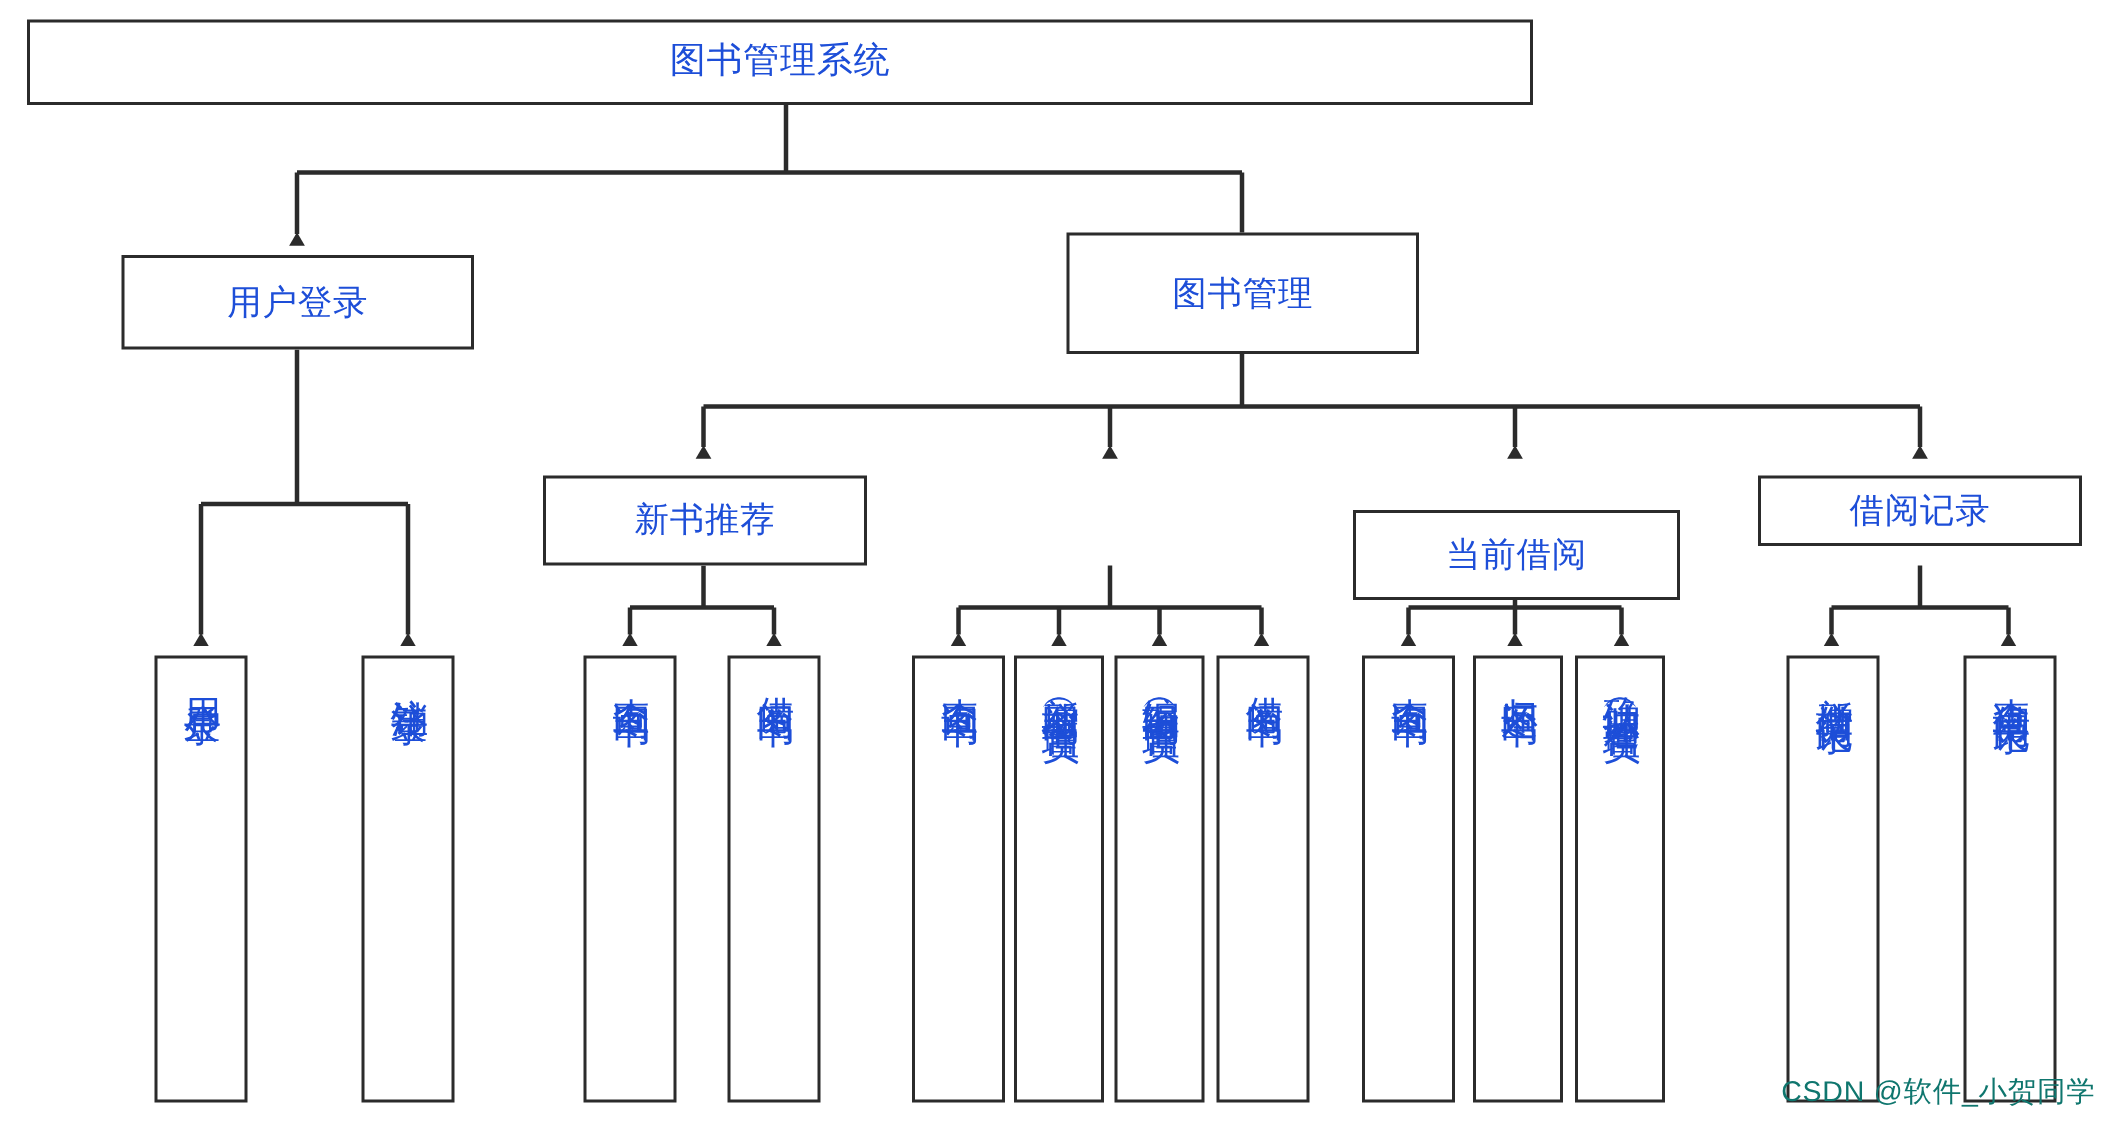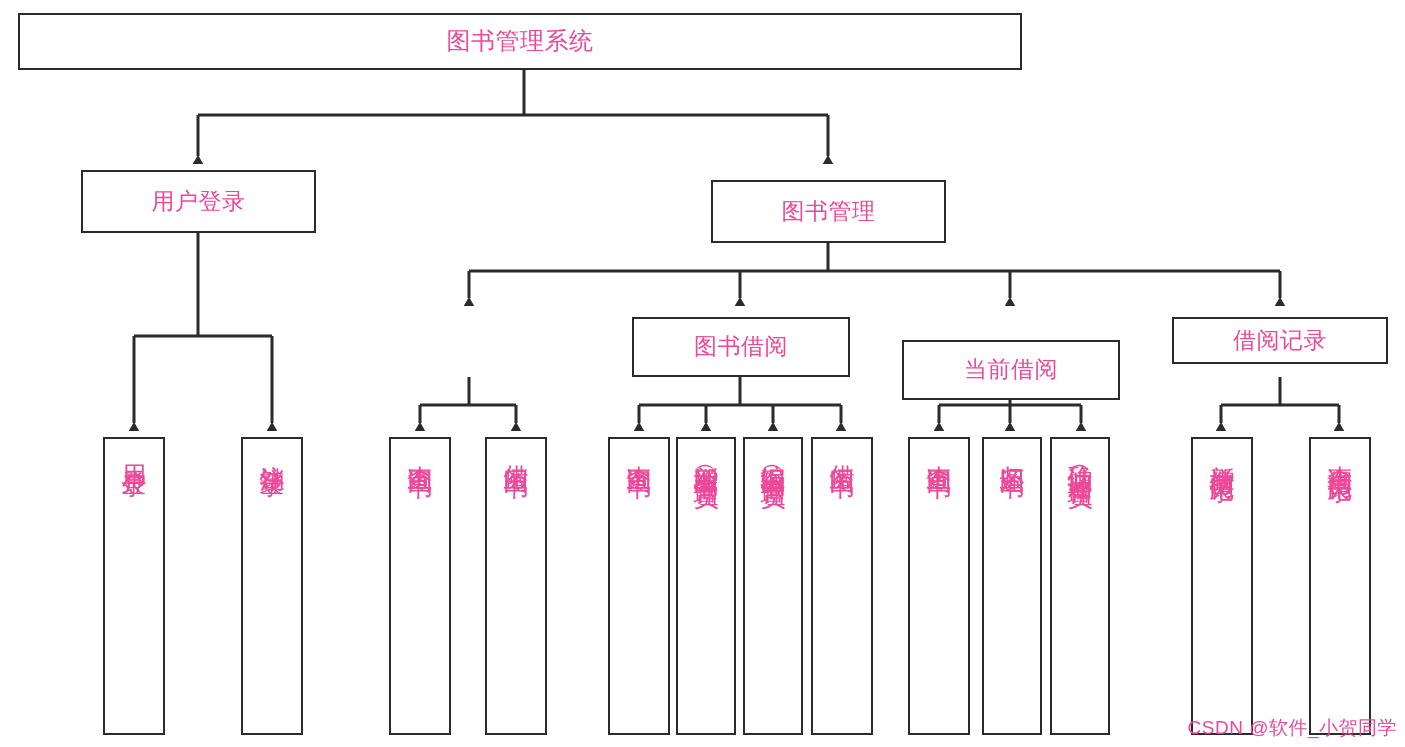--- a/index.html
+++ b/index.html
@@ -31,21 +31,21 @@
     position: absolute;
     box-sizing: border-box;
     border: 2px solid #2b2b2b;
     background: #ffffff;
     display: flex;
     align-items: center;
     justify-content: center;
     overflow: hidden;
   }
   .node-label {
-    color: #ec4899;
+    color: #1d4ed8;
     text-align: center;
     line-height: 1.18;
     white-space: pre;
   }
   .node-h .node-label {
     font-size: 23px;
     letter-spacing: 0.5px;
   }
   .node-root .node-label {
     font-size: 24px;
@@ -60,21 +60,21 @@
     font-size: 25px;
     letter-spacing: 3px;
     line-height: 1;
     display: block;
   }
   .watermark {
     position: absolute;
     right: 8px;
     bottom: 6px;
     font-size: 19px;
-    color: #ec4899;
+    color: #0f766e;
     letter-spacing: 0.5px;
     white-space: nowrap;
     pointer-events: none;
     margin-top: 22px;
   }
 </style>
 </head>
 <body>
 
 <div id="diagram-root">
@@ -131,26 +131,26 @@
     </g>
   </svg>
 
   <div class="node-box node-h node-root" style="left:18px; top:13px; width:1004px; height:57px;">
     <span class="node-label">图书管理系统</span>
   </div>
 
   <div class="node-box node-h" style="left:81px; top:170px; width:235px; height:63px;">
     <span class="node-label">用户登录</span>
   </div>
-  <div class="node-box node-h" style="left:711px; top:180px; width:235px; height:63px;">
+  <div class="node-box node-h" style="left:711px; top:155px; width:235px; height:81px;">
     <span class="node-label">图书管理</span>
   </div>
 
-  <div class="node-box node-h" style="left:632px; top:317px; width:218px; height:60px;">
-    <span class="node-label">图书借阅</span>
+  <div class="node-box node-h" style="left:362px; top:317px; width:216px; height:60px;">
+    <span class="node-label">新书推荐</span>
   </div>
   <div class="node-box node-h" style="left:902px; top:317px; width:218px; height:60px;margin-top:23px;">
     <span class="node-label">当前借阅</span>
   </div>
   <div class="node-box node-h" style="left:1172px; top:317px; width:216px; height:47px;">
     <span class="node-label">借阅记录</span>
   </div>
 
   <div class="node-box node-v" style="left:103px; top:437px; width:62px; height:298px;">
     <span class="node-label">用户登录</span>

